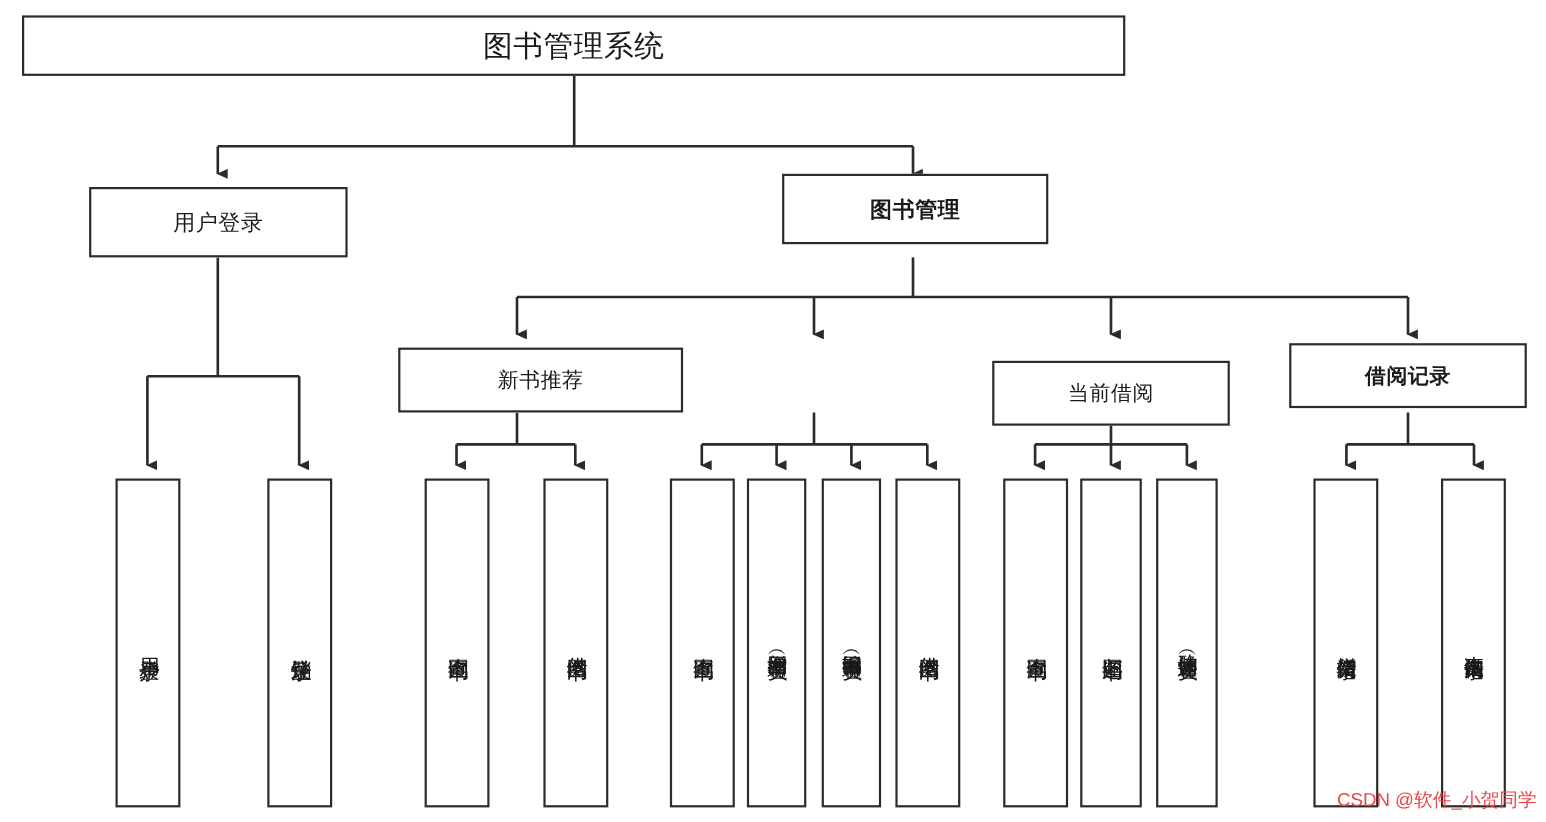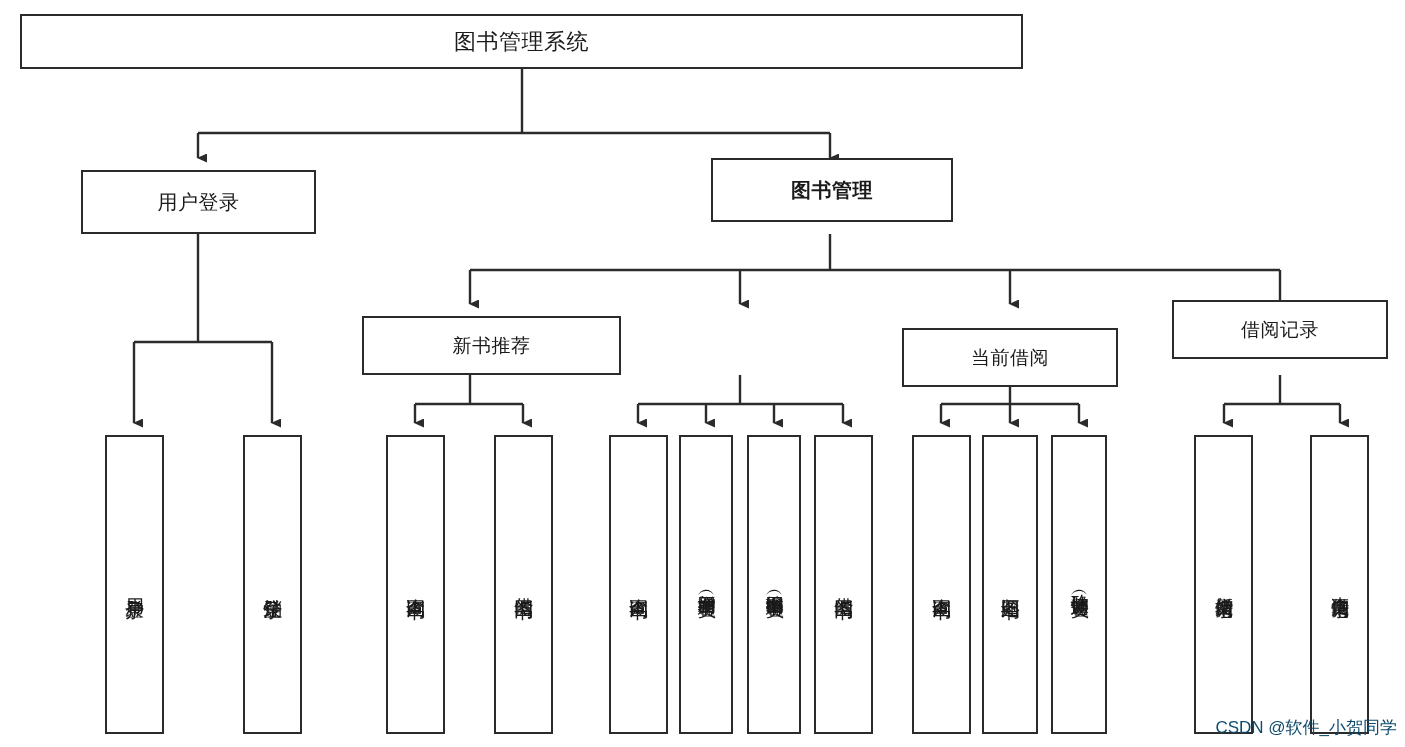--- a/index.html
+++ b/index.html
@@ -34,21 +34,21 @@
     align-items: center;
     justify-content: center;
     z-index: 2;
   }
   .node-label {
     color: #1a1a1a;
     letter-spacing: 0.5px;
     white-space: nowrap;
   }
   .level-0 .node-label {
-    font-size: 22px;
+    font-size: 27px;
   }
   .level-1 .node-label {
     font-size: 20px;
   }
   .level-2 .node-label {
     font-size: 19px;
   }
   .leaf {
     border-width: 2px;
   }
@@ -61,21 +61,21 @@
     white-space: nowrap;
   }
   .leaf.tall-text .node-label {
     font-size: 18px;
   }
   #watermark {
     position: absolute;
     right: 8px;
     bottom: 8px;
     font-size: 17px;
-    color: #0c4a6e;
+    color: #ef4444;
     z-index: 5;
     white-space: nowrap;
     font-family: "Liberation Sans", "DejaVu Sans", sans-serif;
   }
 </style>
 </head>
 <body>
 
 <div id="diagram-root">
 
@@ -139,21 +139,21 @@
   <div class="node level-1" style="left:711px; top:158px; width:242px; height:64px;font-weight:bold;">
     <span class="node-label">图书管理</span>
   </div>
 
   <div class="node level-2" style="left:362px; top:316px; width:259px; height:59px;">
     <span class="node-label">新书推荐</span>
   </div>
   <div class="node level-2" style="left:902px; top:316px; width:216px; height:59px;margin-top:12px;">
     <span class="node-label">当前借阅</span>
   </div>
-  <div class="node level-2" style="left:1172px; top:300px; width:216px; height:59px;">
+  <div class="node level-2" style="left:1172px; top:312px; width:216px; height:59px;font-weight:bold;">
     <span class="node-label">借阅记录</span>
   </div>
 
   <div class="node leaf" style="left:105px; top:435px; width:59px; height:299px;">
     <span class="node-label">用户登录</span>
   </div>
   <div class="node leaf" style="left:243px; top:435px; width:59px; height:299px;">
     <span class="node-label">注销登录</span>
   </div>
 

